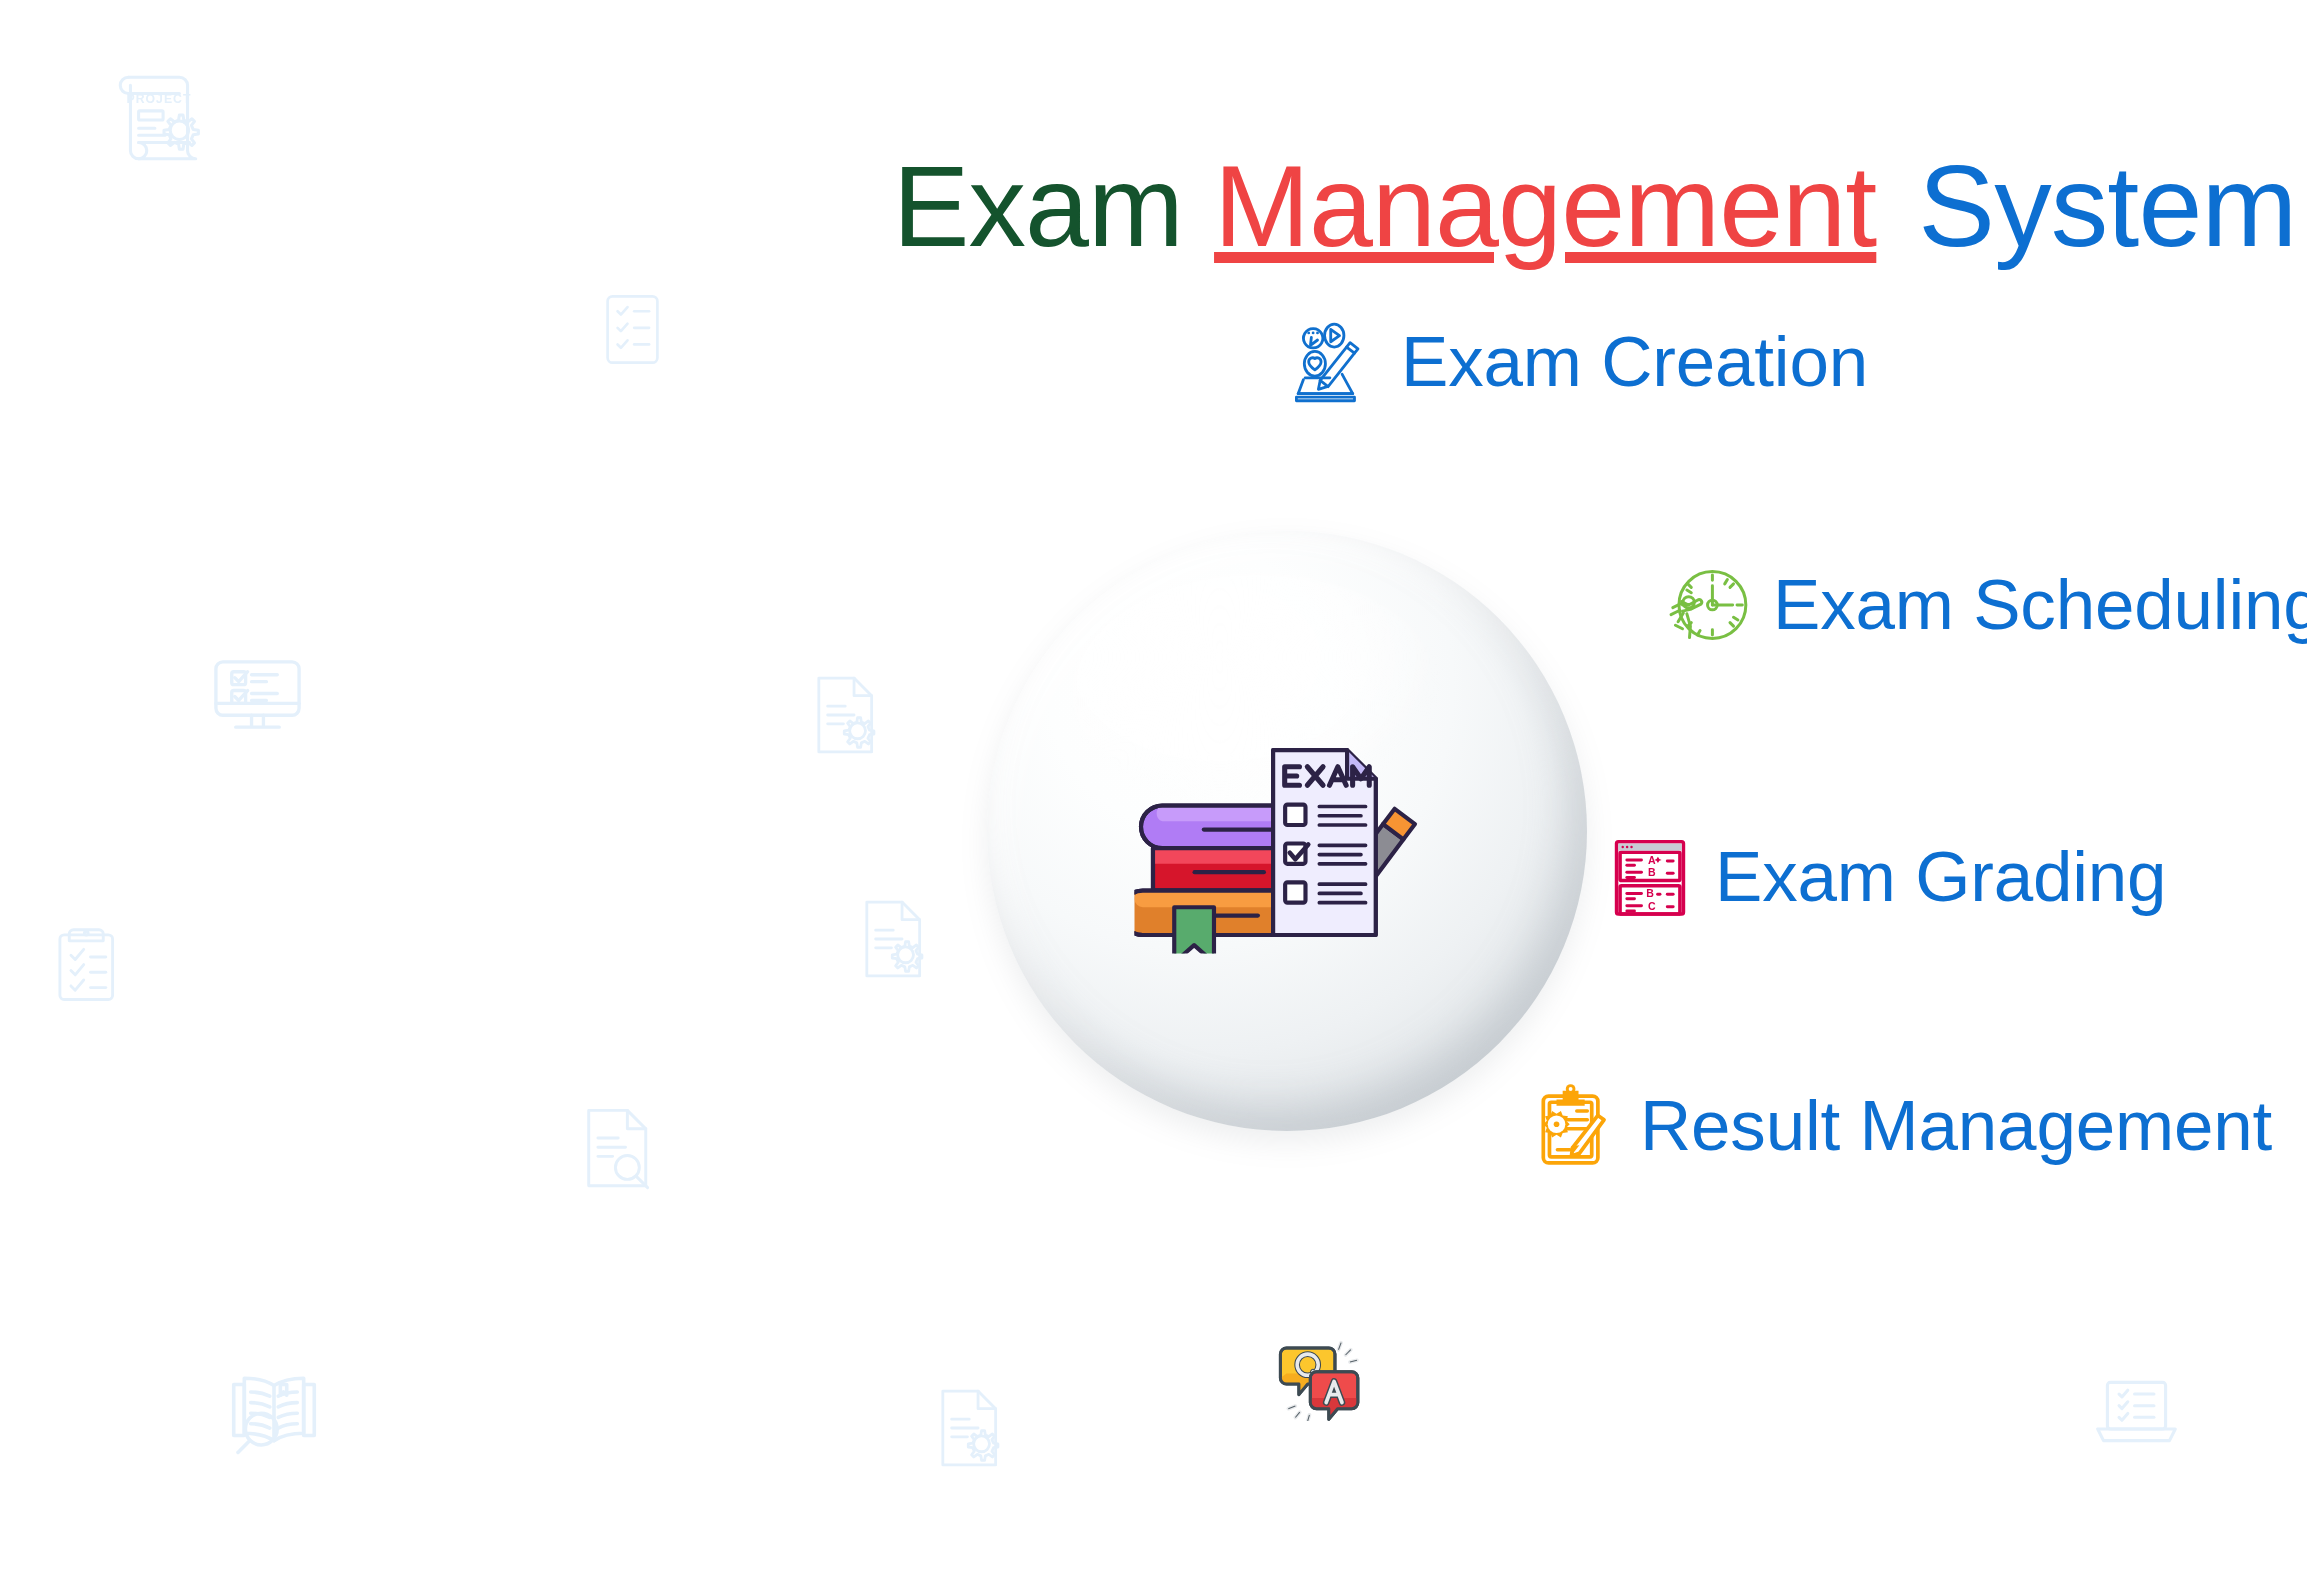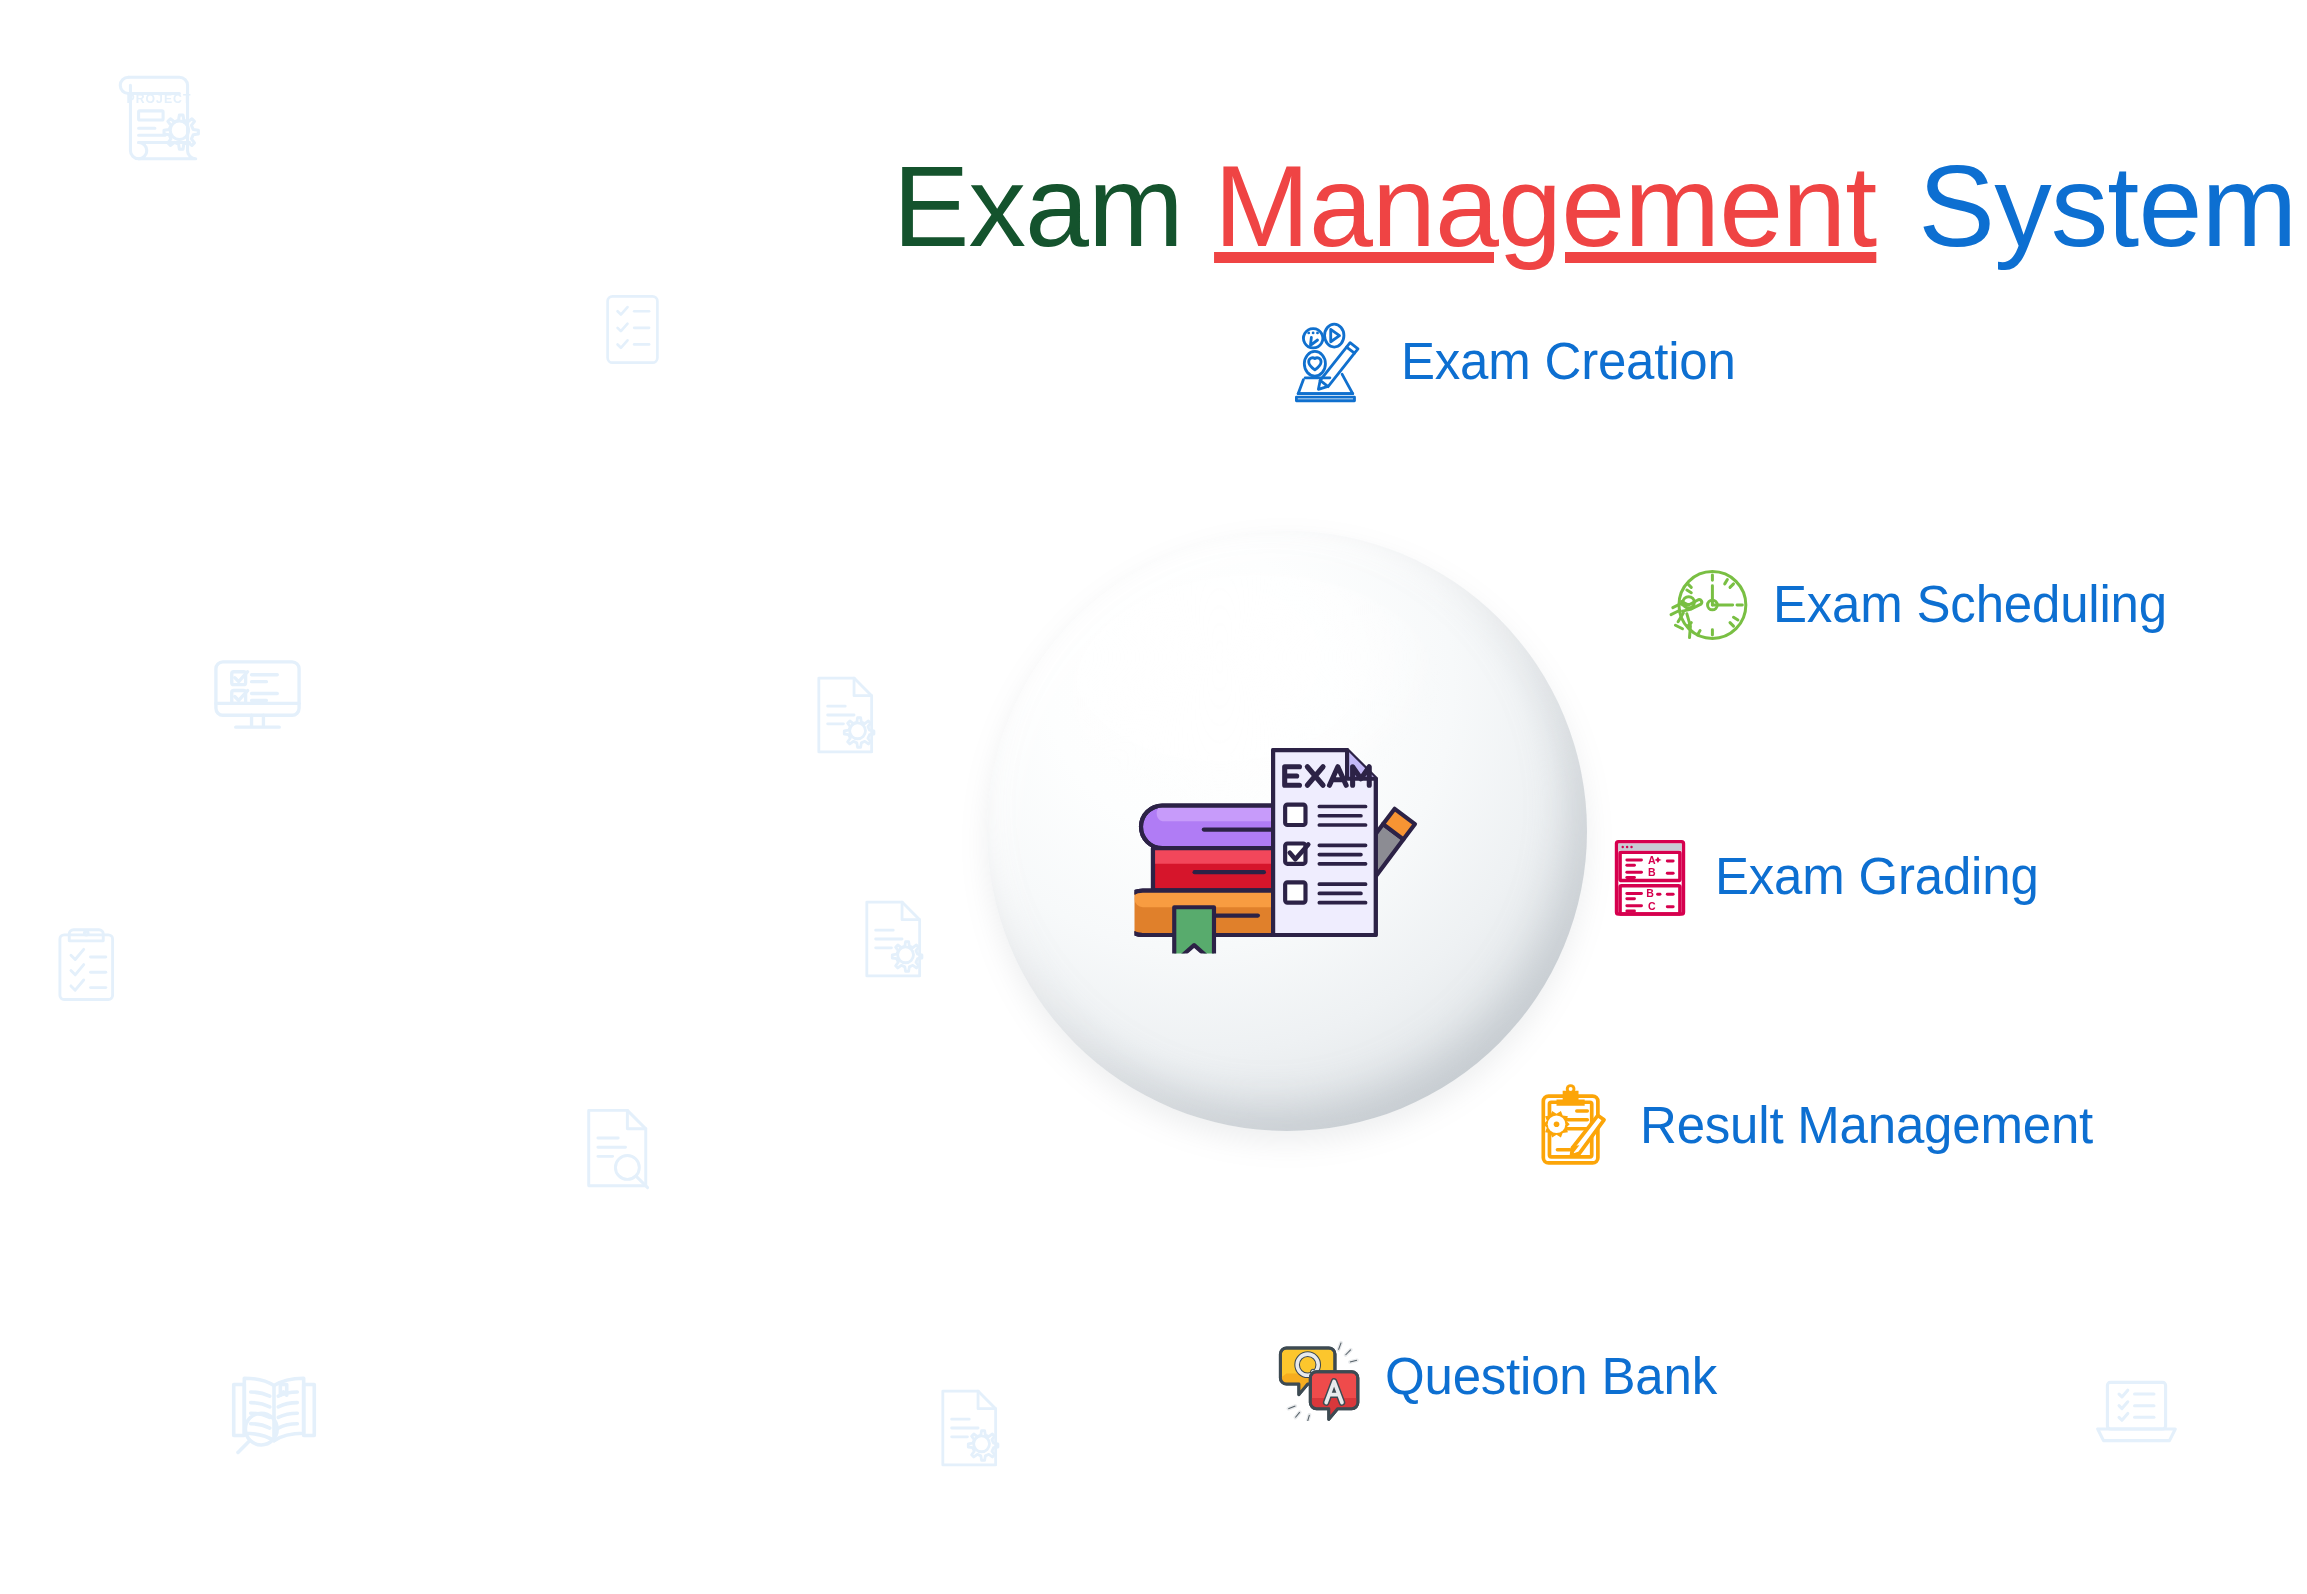--- a/index.html
+++ b/index.html
@@ -100,21 +100,21 @@
     width: 88px;
     height: 88px;
     flex: 0 0 auto;
     display: flex;
     align-items: center;
     justify-content: center;
   }
   .feature .ficon svg { width: 100%; height: 100%; display: block; }
   .feature .flabel {
     color: #0d6fd1;
-    font-size: 51px;
+    font-size: 71px;
     line-height: 1.08;
     white-space: nowrap;
     letter-spacing: -0.2px;
   }
 
   #feature-0 { left: 1292px; top: 318px; }
   #feature-1 { left: 1664px; top: 561px; align-items: center; }
   #feature-2 { left: 1606px; top: 833px; }
   #feature-3 { left: 1531px; top: 1082px; }
   #feature-4 { left: 1276px; top: 1333px; }
@@ -442,15 +442,14 @@
       <g stroke="#3d4a52" stroke-width="1.2" fill="none" opacity="0.85">
         <path d="M74 11 l-3 8"></path>
         <path d="M85 19 l-6 6"></path>
         <path d="M92 31 l-8 2"></path>
         <path d="M14 86 l8 -3"></path>
         <path d="M22 96 l5 -6"></path>
         <path d="M36 100 l2 -7"></path>
       </g>
     </svg>
   </span>
-  <span class="flabel">Question Bank</span>
 </div>
 
 
 </body></html>

